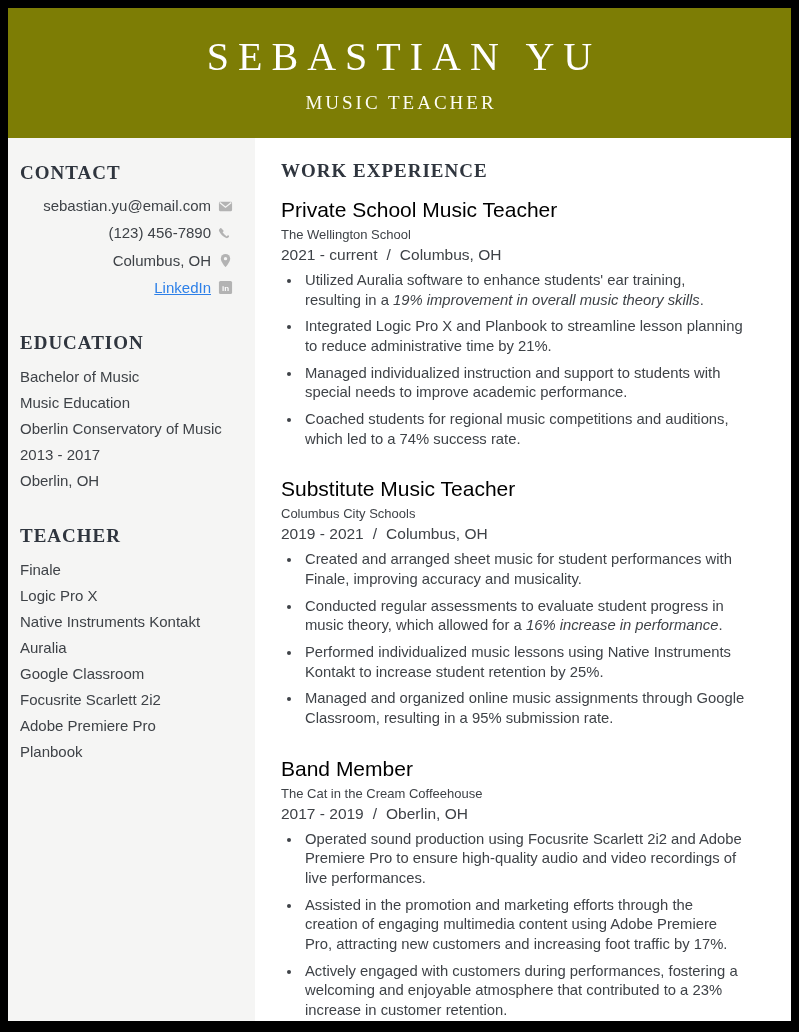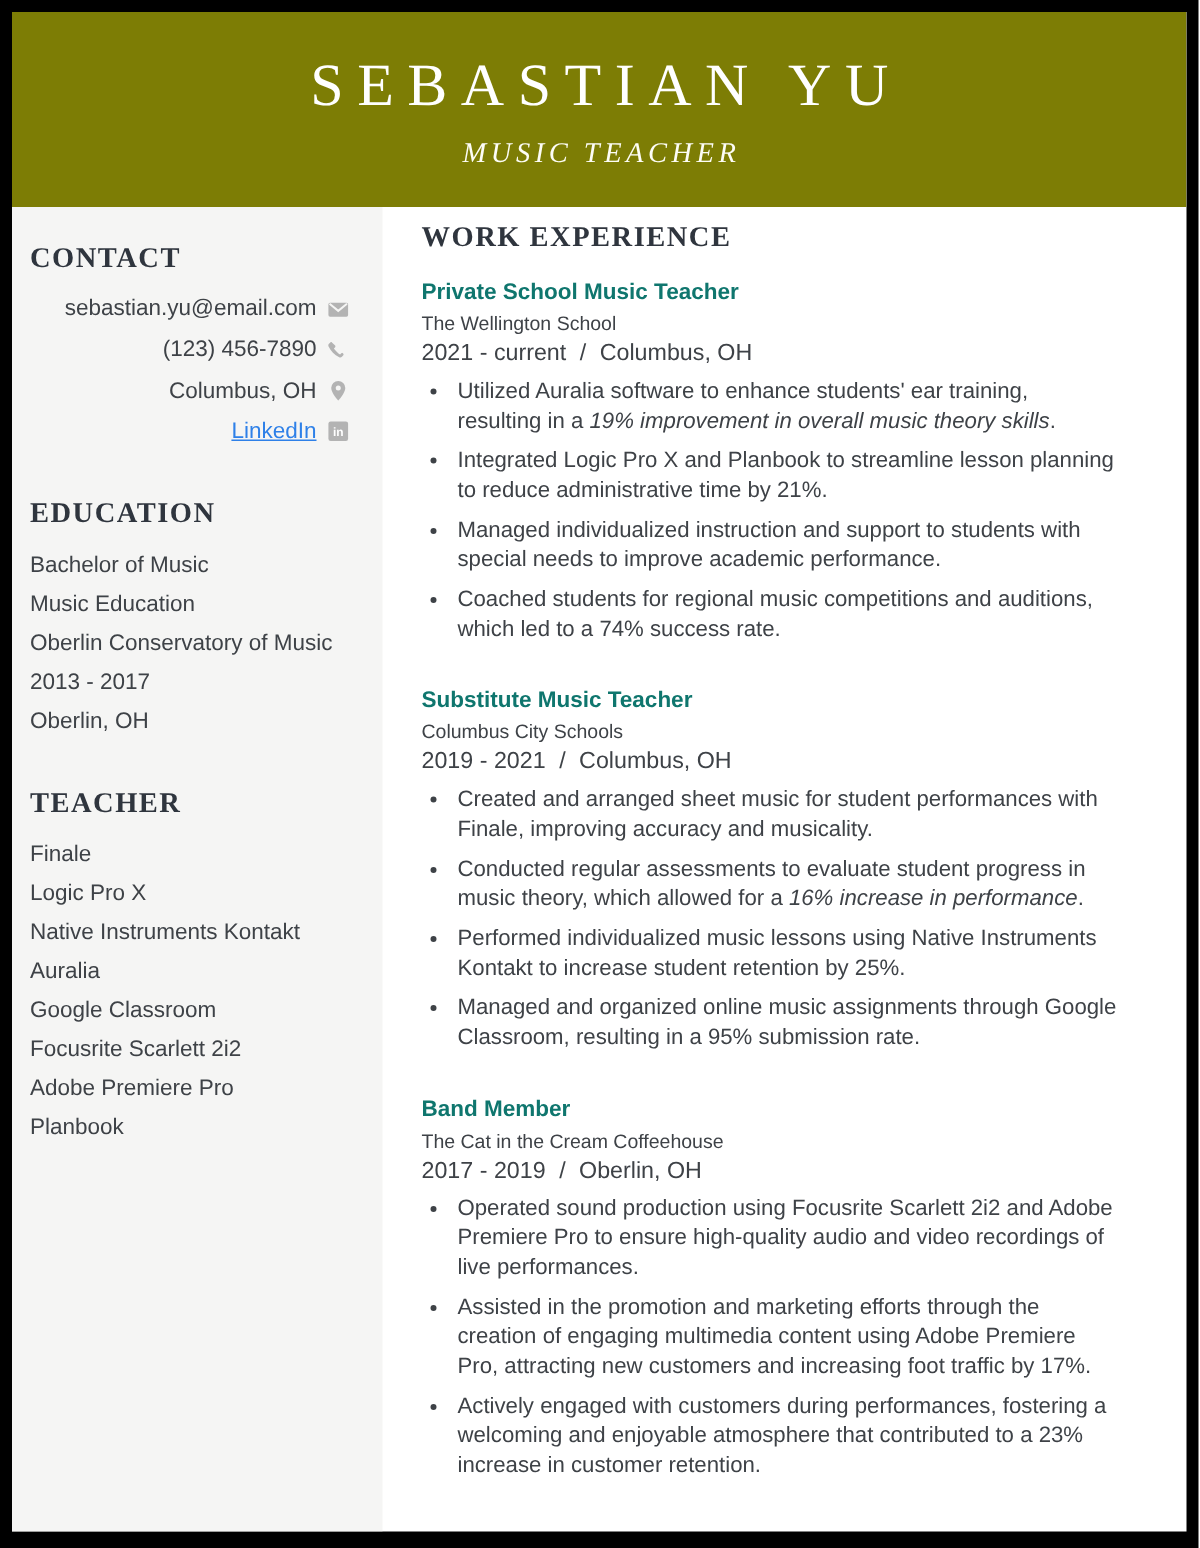--- a/index.html
+++ b/index.html
@@ -7,40 +7,40 @@
     --heading:#2f353e; --body:#3e4247; --link:#2e80e8; --icon:#b3b3b3;
   }
   *{box-sizing:border-box}
   html,body{margin:0;padding:0;background:#fff}
   body{font-family:"Liberation Sans",sans-serif;color:var(--body)}
   .page{width:799px;height:1032px;background:var(--frame);padding:8px 8px 11px 8px;margin:0}
   .paper{width:100%;height:100%;background:var(--paper);display:flex;flex-direction:column;overflow:hidden}
 
   .band{height:130px;flex:0 0 130px;background:var(--accent);display:flex;flex-direction:column;align-items:center;justify-content:center}
   .name{font-family:"Liberation Serif",serif;font-weight:400;font-size:40px;letter-spacing:9px;color:#ffffff;margin:0;white-space:nowrap;padding-left:9px}
-  .role{font-family:"Liberation Serif",serif;font-style:italic;font-size:19px;letter-spacing:3px;color:#fdfdf6;margin-top:12px;padding-left:3px}
+  .role{font-family:"Liberation Serif",serif;font-size:19px;letter-spacing:3px;color:#fdfdf6;margin-top:12px;padding-left:3px}
 
   .columns{flex:1;display:flex;min-height:0}
   .sidebar{width:247px;flex:0 0 247px;background:var(--sidebar-bg);padding:24px 22px 20px 12px;}
-  .main{flex:1;padding:10px 46px 20px 26px}
+  .main{flex:1;padding:22px 46px 20px 26px}
 
   .sec-heading{font-family:"Liberation Serif",serif;font-weight:700;font-size:19px;letter-spacing:1px;color:var(--heading);margin:0 0 12px 0}
   .sidebar .section + .section{margin-top:34px}
 
   .contact-row{display:flex;justify-content:flex-end;align-items:center;gap:7px;margin-bottom:7px;font-size:15px;line-height:1.35}
   .contact-row .cicon{flex:0 0 auto;display:inline-flex}
   .cicon svg{width:15px;height:15px;display:block}
   a.link{color:var(--link);text-decoration:underline}
 
   .side-line{font-size:15px;line-height:1.4;margin-bottom:5px}
 
   .main .sec-heading{margin-bottom:6px}
   .job{margin-top:16px;margin-bottom:28px}
   .job:last-child{margin-bottom:0}
-  .job-title{font-size:15px;color:#0f766e;margin:0 0 5px 0;font-weight:700}
+  .job-title{font-size:21px;color:#000000;margin:0 0 5px 0;font-weight:400}
   .job-company{font-size:13px;margin:0 0 4px 0}
   .job-meta{font-size:15.5px;margin:0 0 7px 0}
   .job-meta .sep{margin:0 9px}
   ul.bullets{margin:0;padding-left:21px;list-style:disc}
   ul.bullets li{font-size:14.8px;line-height:1.33;margin-bottom:7px;padding-left:3px}
   ul.bullets li .em{font-weight:400;font-style:italic}
 </style>
 </head>
 <body>
 

